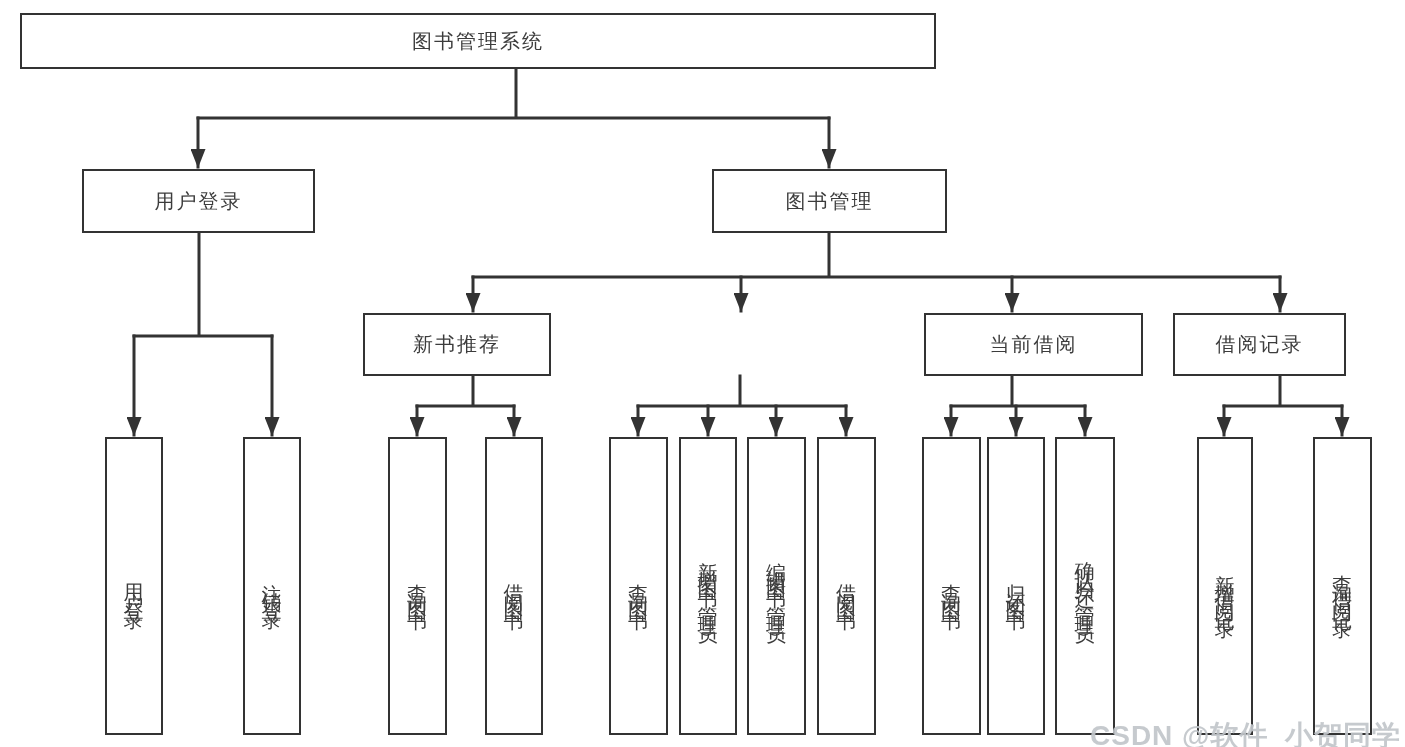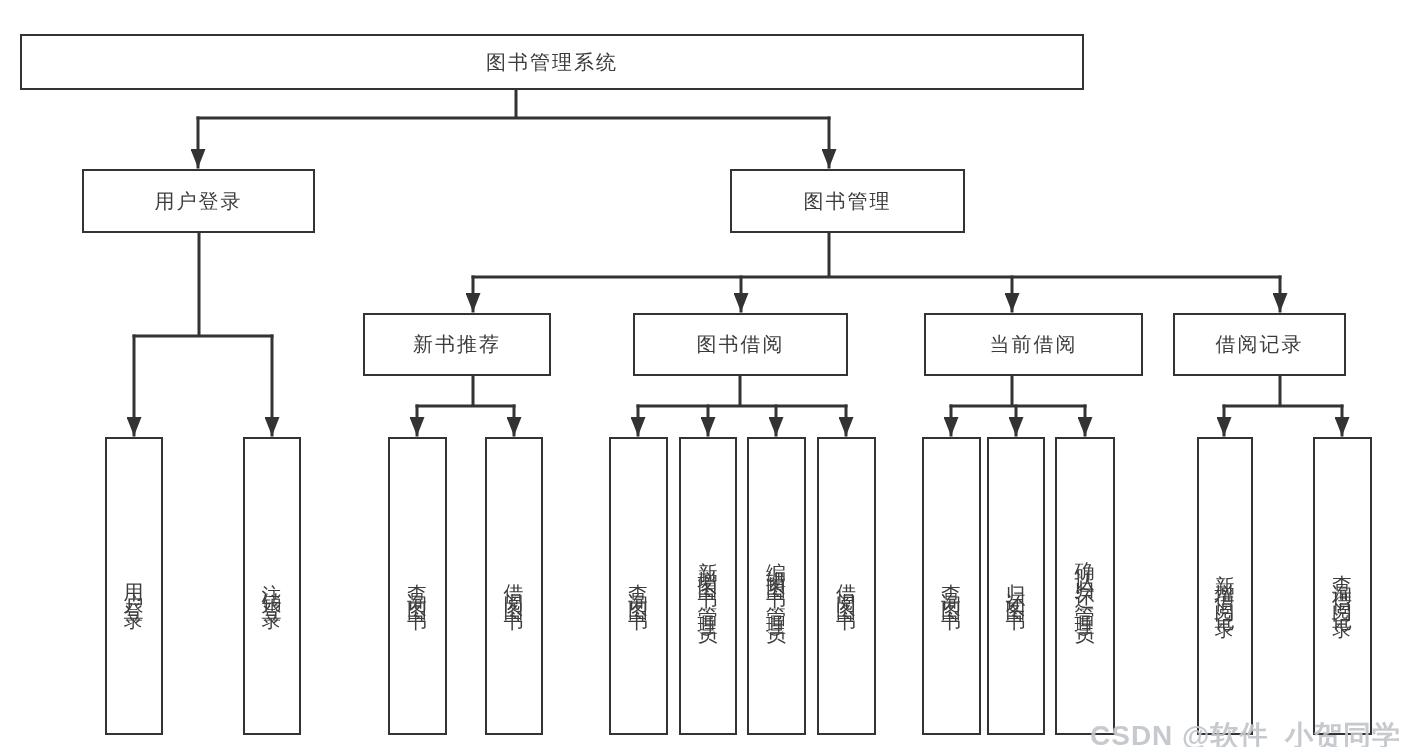--- a/index.html
+++ b/index.html
@@ -46,23 +46,23 @@
     top: 717px;
     right: 4px;
     z-index: 3;
     font-size: 28px;
     color: rgba(193, 197, 202, 0.92);
     letter-spacing: 1px;
     white-space: nowrap;
     font-weight: bold;
   }
   
-  .n-root   { left: 20px;   top: 13px;  width: 1064px; height: 56px; margin-top: 21px; }
+  .n-root   { left: 20px;   top: 13px;  width: 916px; height: 56px; }
   .n-login  { left: 82px;   top: 169px; width: 233px;  height: 64px; }
-  .n-mgmt   { left: 712px;  top: 169px; width: 235px;  height: 64px; margin-left: 18px; }
+  .n-mgmt   { left: 712px;  top: 169px; width: 235px;  height: 64px; }
   .n-rec    { left: 363px;  top: 313px; width: 188px;  height: 63px; }
   .n-bor    { left: 633px;  top: 313px; width: 215px;  height: 63px; }
   .n-cur    { left: 903px;  top: 313px; width: 219px;  height: 63px; margin-left: 21px; }
   .n-his    { left: 1173px; top: 313px; width: 173px;  height: 63px; }
   .leaf     { top: 437px; height: 298px; }
   .n-l1  { left: 105px;  width: 58px; }
   .n-l2  { left: 243px;  width: 58px; }
   .n-l3  { left: 388px;  width: 59px; }
   .n-l4  { left: 485px;  width: 58px; }
   .n-l5  { left: 609px;  width: 59px; }
@@ -122,21 +122,20 @@
       <path d="M1342,406 V435" marker-end="url(#arrow)"></path>
     </g>
   </svg>
 
   <div class="node n-root">图书管理系统</div>
 
   <div class="node n-login">用户登录</div>
   <div class="node n-mgmt">图书管理</div>
 
   <div class="node n-rec">新书推荐</div>
-  <div class="node n-bor">图书借阅</div>
   <div class="node n-cur">当前借阅</div>
   <div class="node n-his">借阅记录</div>
 
   <div class="node vnode leaf n-l1">用户登录</div>
   <div class="node vnode leaf n-l2">注销登录</div>
   <div class="node vnode leaf n-l3">查询图书</div>
   <div class="node vnode leaf n-l4">借阅图书</div>
   <div class="node vnode leaf n-l5">查询图书</div>
   <div class="node vnode leaf n-l6">新增图书（管理员）</div>
   <div class="node vnode leaf n-l7">编辑图书（管理员）</div>

